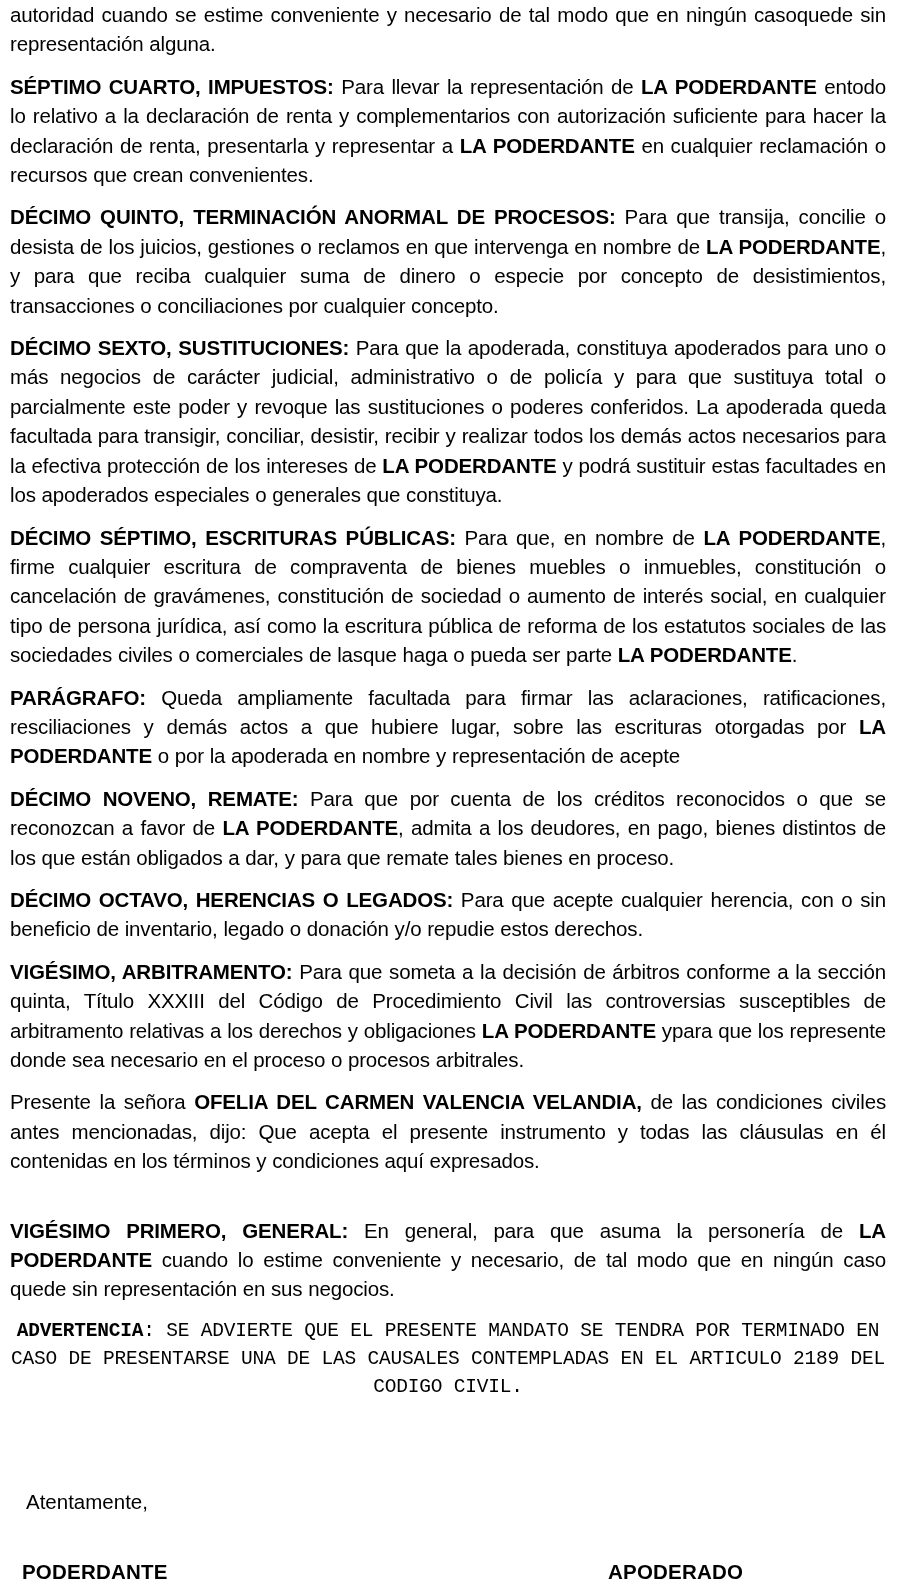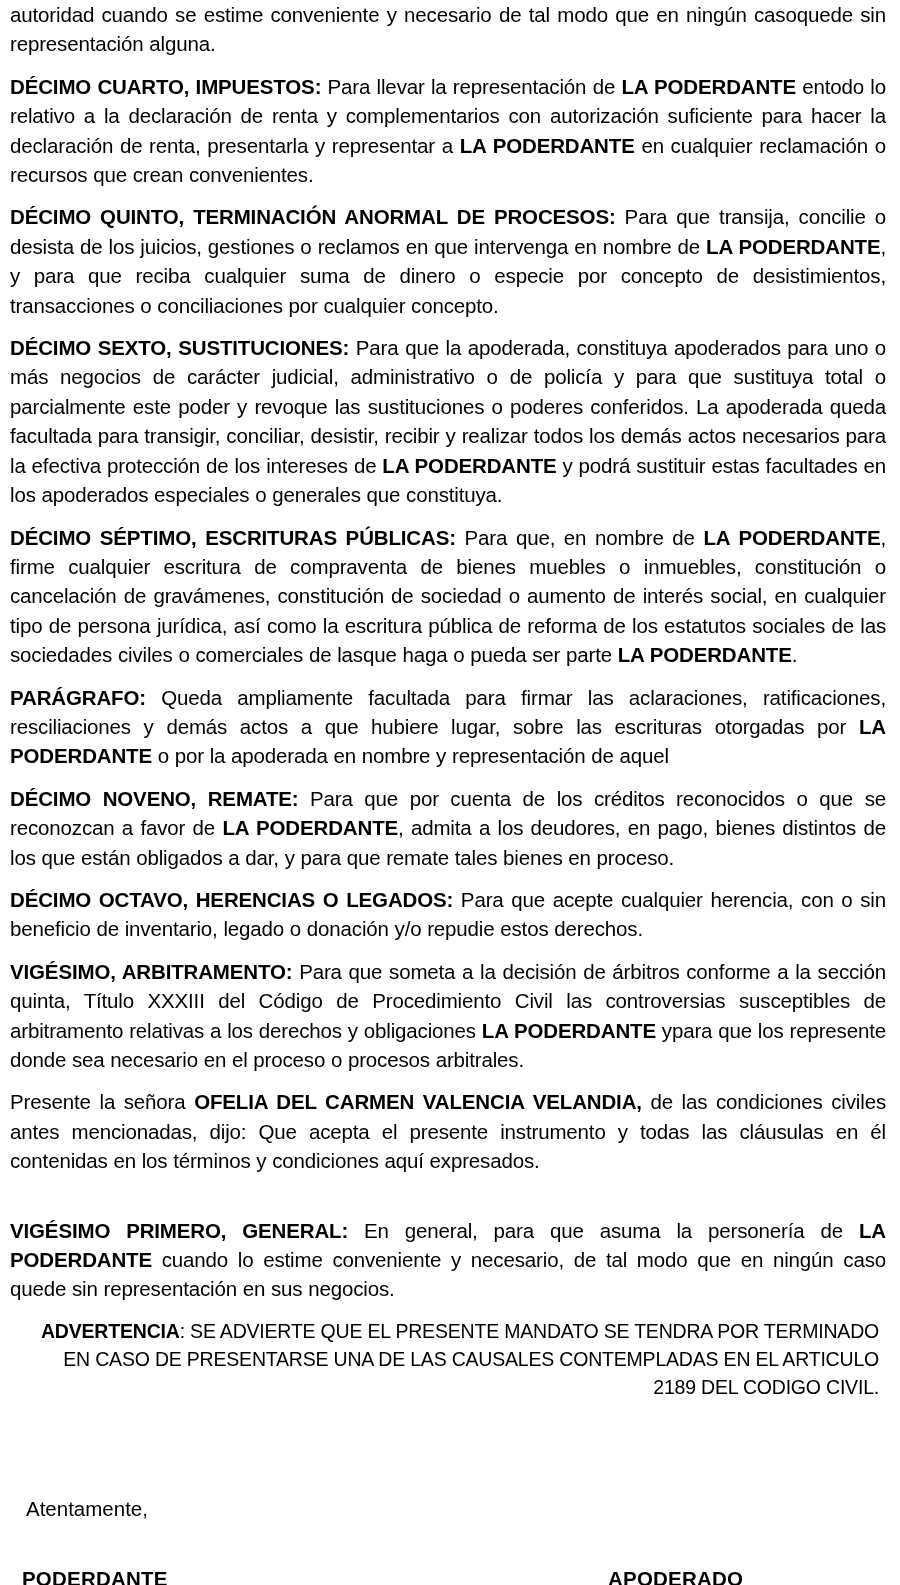--- a/index.html
+++ b/index.html
@@ -33,25 +33,26 @@
     letter-spacing: -0.15px;
     word-spacing: 0.2px;
   }
   p.para.gap-lg {
     margin-bottom: 40px;
   }
   b, .b {
     font-weight: bold;
   }
   .advertencia {
-    margin: 7px;
+    margin: 0;
     font-size: 19.5px;
     line-height: 28px;
-    text-align: right;
+    text-align: center;
     letter-spacing: -0.2px;
+    font-family: Liberation Mono, monospace;
   }
   .atentamente {
     margin: 16px;
     font-size: 20.5px;
     line-height: 29px;
   }
   .sig-headers {
     position: relative;
     height: 34px;
   }
@@ -76,29 +77,29 @@
   .spacer-70 { height: 70px; }
 </style>
 </head>
 <body>
 
 <div class="page">
   <div class="doc-body">
 
     <p class="para"><span>autoridad cuando se estime conveniente y necesario de tal modo que en ningún casoquede sin representación alguna.</span></p>
 
-    <p class="para"><b>DÉCIMO CUARTO, IMPUESTOS:</b><span> Para llevar la representación de </span><b>LA PODERDANTE</b><span> entodo lo relativo a la declaración de renta y complementarios con autorización suficiente para hacer la declaración de renta, presentarla y representar a </span><b>LA PODERDANTE</b><span> en cualquier reclamación o recursos que crean convenientes.</span></p>
+    <p class="para"><b>SÉPTIMO CUARTO, IMPUESTOS:</b><span> Para llevar la representación de </span><b>LA PODERDANTE</b><span> entodo lo relativo a la declaración de renta y complementarios con autorización suficiente para hacer la declaración de renta, presentarla y representar a </span><b>LA PODERDANTE</b><span> en cualquier reclamación o recursos que crean convenientes.</span></p>
 
     <p class="para"><b>DÉCIMO QUINTO, TERMINACIÓN ANORMAL DE PROCESOS:</b><span> Para que transija, concilie o desista de los juicios, gestiones o reclamos en que intervenga en nombre de </span><b>LA PODERDANTE</b><span>, y para que reciba cualquier suma de dinero o especie por concepto de desistimientos, transacciones o conciliaciones por cualquier concepto.</span></p>
 
     <p class="para"><b>DÉCIMO SEXTO, SUSTITUCIONES:</b><span> Para que la apoderada, constituya apoderados para uno o más negocios de carácter judicial, administrativo o de policía y para que sustituya total o parcialmente este poder y revoque las sustituciones o poderes conferidos. La apoderada queda facultada para transigir, conciliar, desistir, recibir y realizar todos los demás actos necesarios para la efectiva protección de los intereses  de </span><b>LA PODERDANTE</b><span> y podrá sustituir estas facultades en los apoderados especiales o generales que constituya.</span></p>
 
     <p class="para"><b>DÉCIMO SÉPTIMO, ESCRITURAS PÚBLICAS:</b><span> Para que, en nombre de </span><b>LA PODERDANTE</b><span>, firme cualquier escritura de compraventa de bienes muebles  o inmuebles, constitución o cancelación de gravámenes, constitución de sociedad  o aumento de interés social, en cualquier tipo de persona jurídica, así como la escritura pública de reforma de los estatutos sociales de las sociedades civiles o comerciales de lasque haga o pueda ser parte </span><b>LA PODERDANTE</b><span>.</span></p>
 
-    <p class="para"><b>PARÁGRAFO:</b><span> Queda ampliamente facultada para firmar las aclaraciones, ratificaciones, resciliaciones y demás actos a que hubiere lugar, sobre las escrituras otorgadas por </span><b>LA PODERDANTE</b><span> o por la apoderada en nombre y representación de aquel</span></p>
+    <p class="para"><b>PARÁGRAFO:</b><span> Queda ampliamente facultada para firmar las aclaraciones, ratificaciones, resciliaciones y demás actos a que hubiere lugar, sobre las escrituras otorgadas por </span><b>LA PODERDANTE</b><span> o por la apoderada en nombre y representación de acepte</span></p>
 
     <p class="para"><b>DÉCIMO NOVENO, REMATE:</b><span> Para que por cuenta de los créditos reconocidos o que se reconozcan a favor de </span><b>LA PODERDANTE</b><span>, admita a los deudores, en pago, bienes distintos de los que están obligados a dar, y para que remate tales bienes en proceso.</span></p>
 
     <p class="para"><b>DÉCIMO OCTAVO, HERENCIAS O LEGADOS:</b><span> Para que acepte cualquier herencia, con o sin beneficio de inventario, legado o donación y/o repudie estos derechos.</span></p>
 
     <p class="para"><b>VIGÉSIMO, ARBITRAMENTO:</b><span> Para que someta a la decisión de árbitros conforme a la sección quinta, Título XXXIII del Código de Procedimiento Civil las controversias susceptibles de arbitramento relativas a los derechos y obligaciones </span><b>LA PODERDANTE</b><span> ypara que los represente donde sea necesario en el proceso o procesos arbitrales.</span></p>
 
     <p class="para gap-lg"><span>Presente la señora </span><b>OFELIA DEL CARMEN VALENCIA VELANDIA,</b><span> de las condiciones civiles antes mencionadas, dijo: Que acepta el presente instrumento y todas las cláusulas en él contenidas en los términos y condiciones aquí expresados.</span></p>
 
     <p class="para"><b>VIGÉSIMO PRIMERO, GENERAL:</b><span> En general, para que asuma la personería de </span><b>LA PODERDANTE</b><span> cuando lo estime conveniente y necesario, de tal modo que en ningún caso quede sin representación en sus negocios.</span></p>

